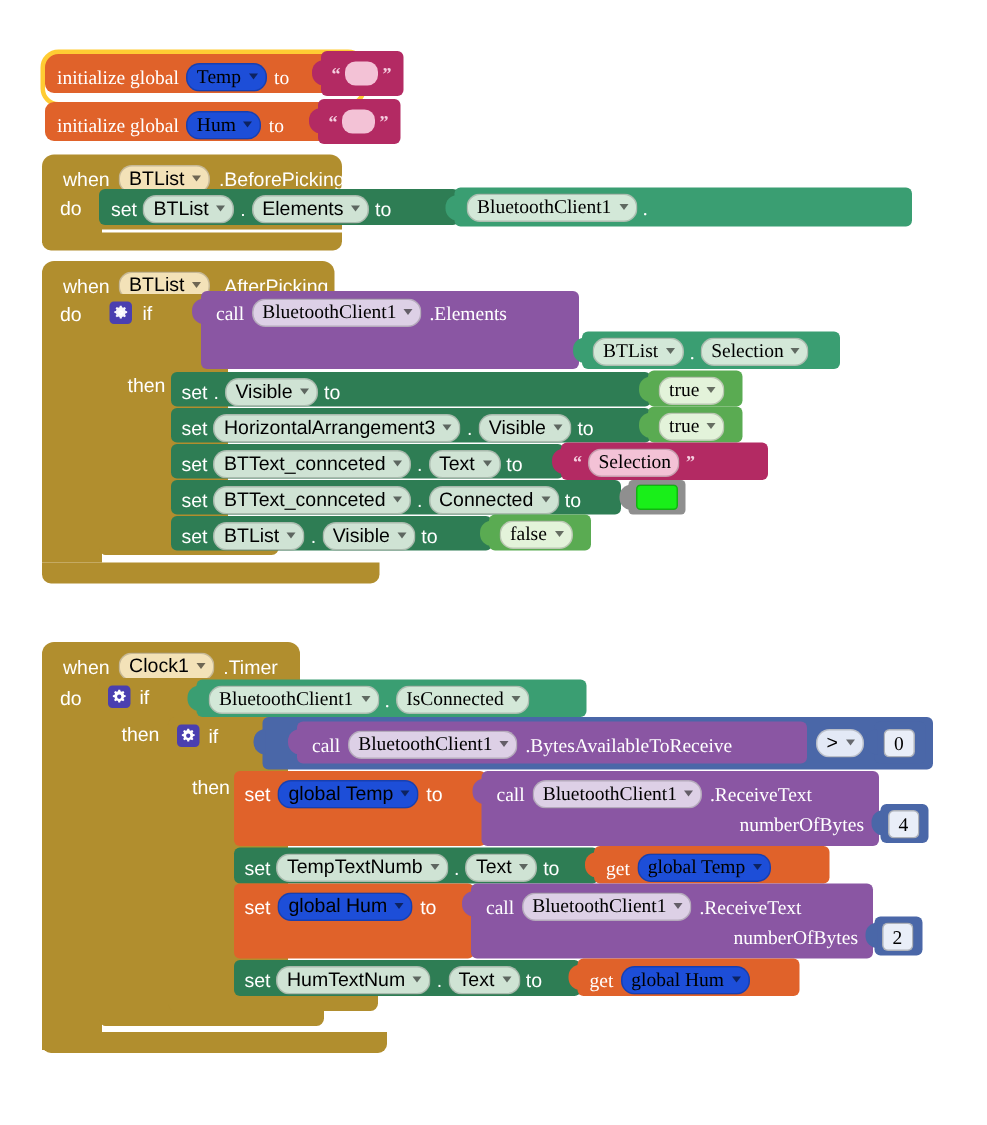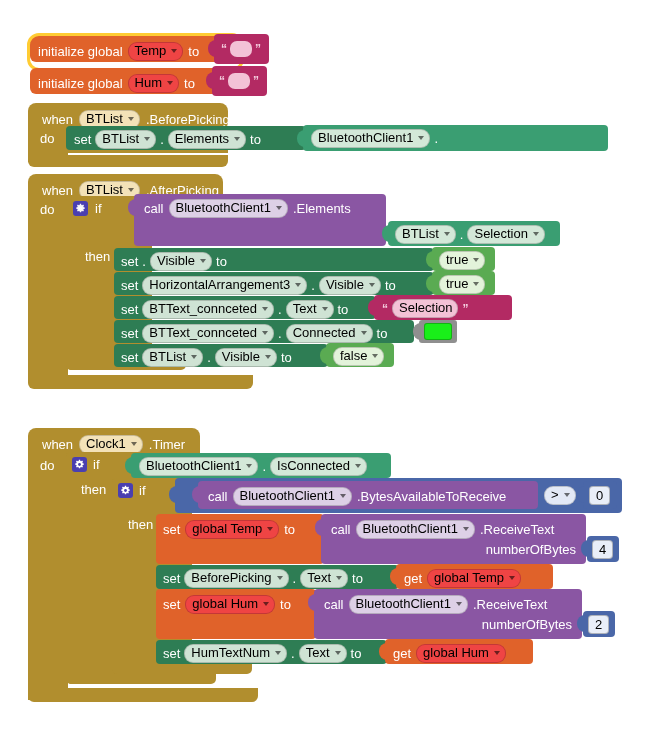--- a/index.html
+++ b/index.html
@@ -4,21 +4,21 @@
 <style>
   html,body{margin:0;padding:0;background:#ffffff;}
   body{
     width:658px;height:750px;position:relative;overflow:hidden;
     font-family:"Liberation Sans","DejaVu Sans",sans-serif;
     -webkit-font-smoothing:antialiased;
   }
   #canvas{position:absolute;left:0;top:0;width:658px;height:750px;}
 
   
-  .blk{position:absolute;box-sizing:border-box;}
+  .blk{position:absolute;box-sizing:border-box;font-family:Liberation Serif, serif;}
   .lbl{color:#ffffff;font-size:13px;line-height:1;white-space:nowrap;}
 
   
   .field{
     display:inline-flex;align-items:center;gap:3px;
     border-radius:9px;padding:1px 5px 2px 6px;
     font-size:13px;line-height:14px;white-space:nowrap;color:#000;
     border:1px solid rgba(0,0,0,.18);
   }
   .caret{
@@ -34,21 +34,21 @@
   .c-call    {background:#8a56a3;}                 
   .c-logic   {background:#5aab52;}                 
   .c-text    {background:#b32a63;}                 
   .c-var     {background:#e0622a;}                 
   .c-math    {background:#4a67a8;}                 
   .c-color   {background:#8f8f8f;}                 
 
   .f-green   {background:#d3e8d8;}
   .f-dgreen  {background:#cfe3d4;}
   .f-purple  {background:#ddd0e6;}
-  .f-orange  {background:#ef4444;}
+  .f-orange  {background:#1d4ed8;}
   .f-gold    {background:#f3e2b8;}
   .f-pink    {background:#f3c2d6;}
   .f-blue    {background:#e3e9f6;}
   .f-logic   {background:#e3f3da;}
 
   
   .plug{position:absolute;width:8px;height:17px;border-radius:0 8px 8px 0;}
   .plug.l{left:-6px;border-radius:8px 0 0 8px;}
 
   
@@ -422,21 +422,21 @@
   </div>
   <div class="blk c-math" style="left:587px;top:536px;width:32px;height:26px;border-radius:4px;">
     <div class="plug l c-math" style="top:4px;"></div>
     <span class="numfield" style="position:absolute;left:5px;top:4px;">4</span>
   </div>
 
   <div class="blk c-set" style="left:156px;top:565px;width:243px;height:24px;border-radius:4px;"></div>
   <div style="position:absolute;left:163px;top:569px;display:flex;align-items:center;gap:4px;">
     <span class="lbl">set</span>
     <span class="field f-dgreen">
-      <span>BeforePicking</span>
+      <span>TempTextNumb</span>
         <i class="caret"></i>
     </span>
     <span class="lbl">.</span>
     <span class="field f-dgreen">
       <span>Text</span>
         <i class="caret"></i>
     </span>
     <span class="lbl">to</span>
   </div>
   <div class="blk c-var" style="left:396px;top:564px;width:157px;height:25px;border-radius:4px;">

